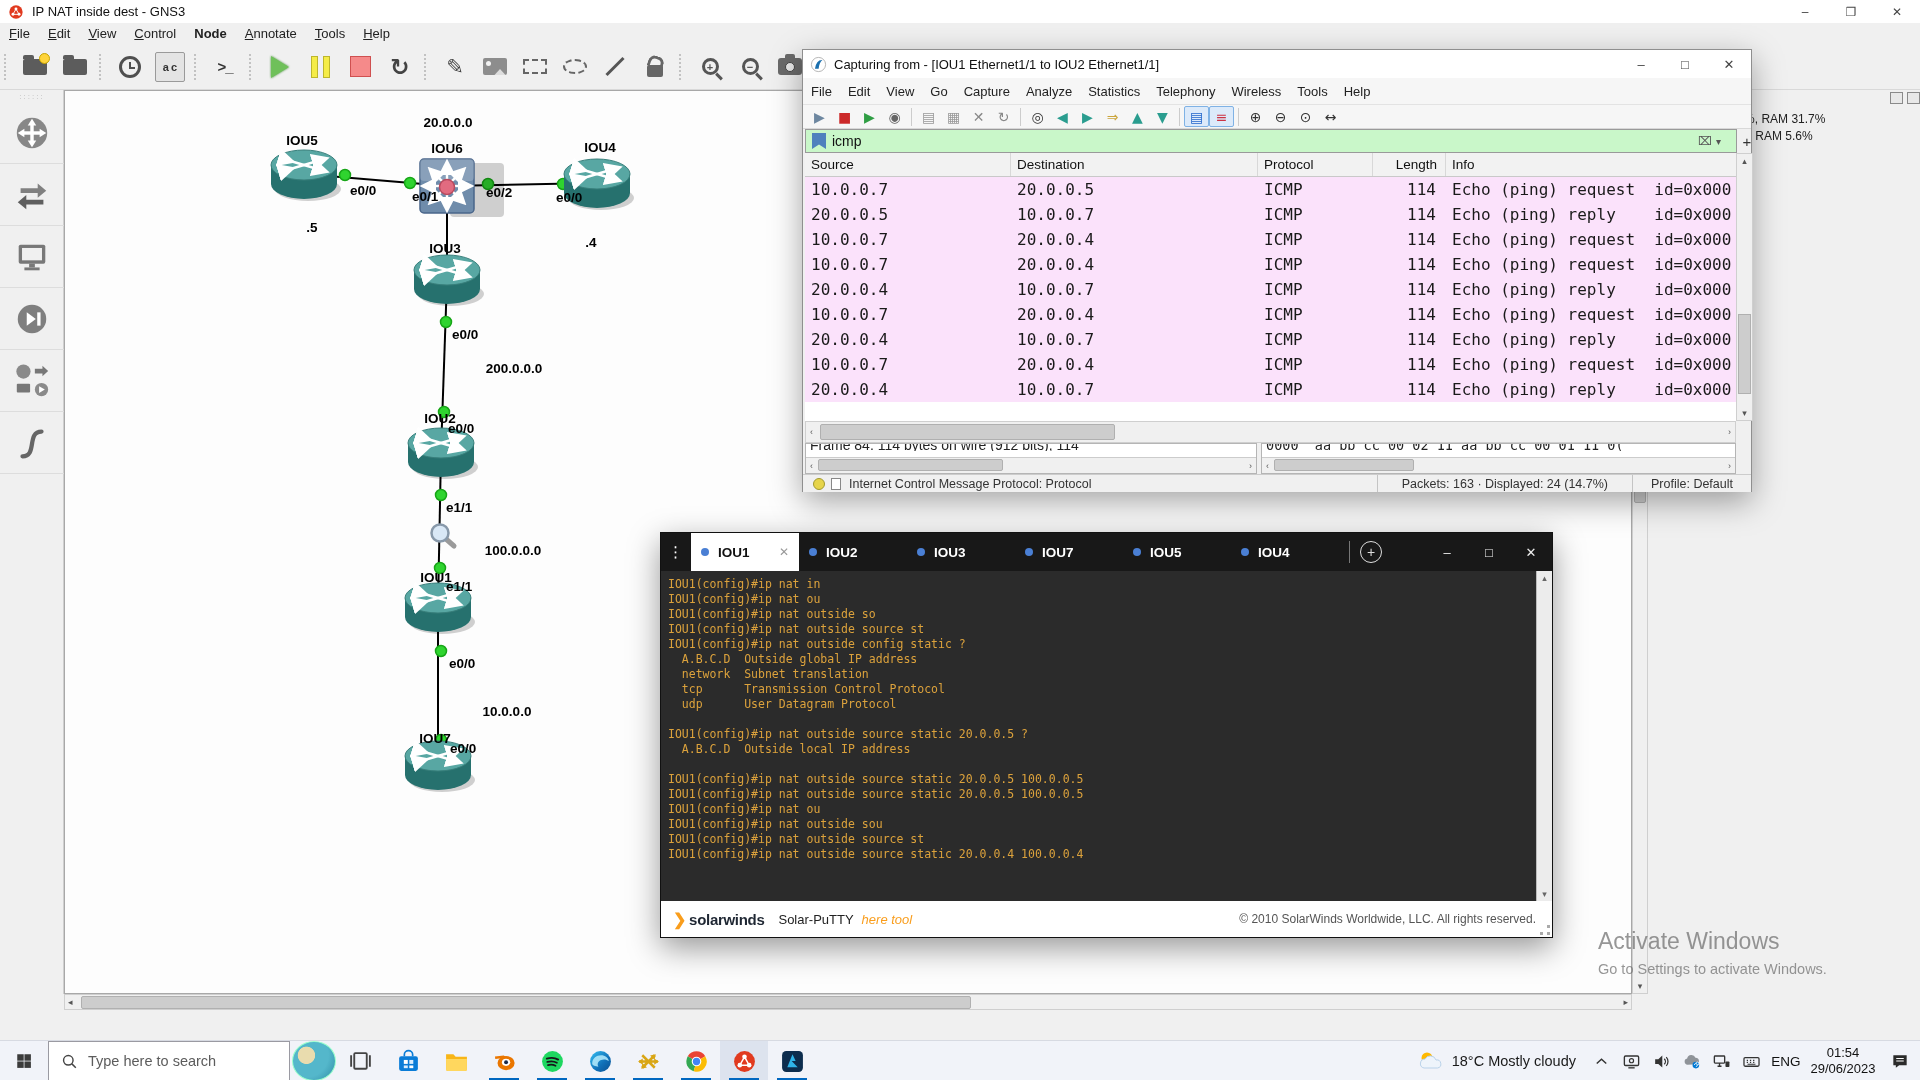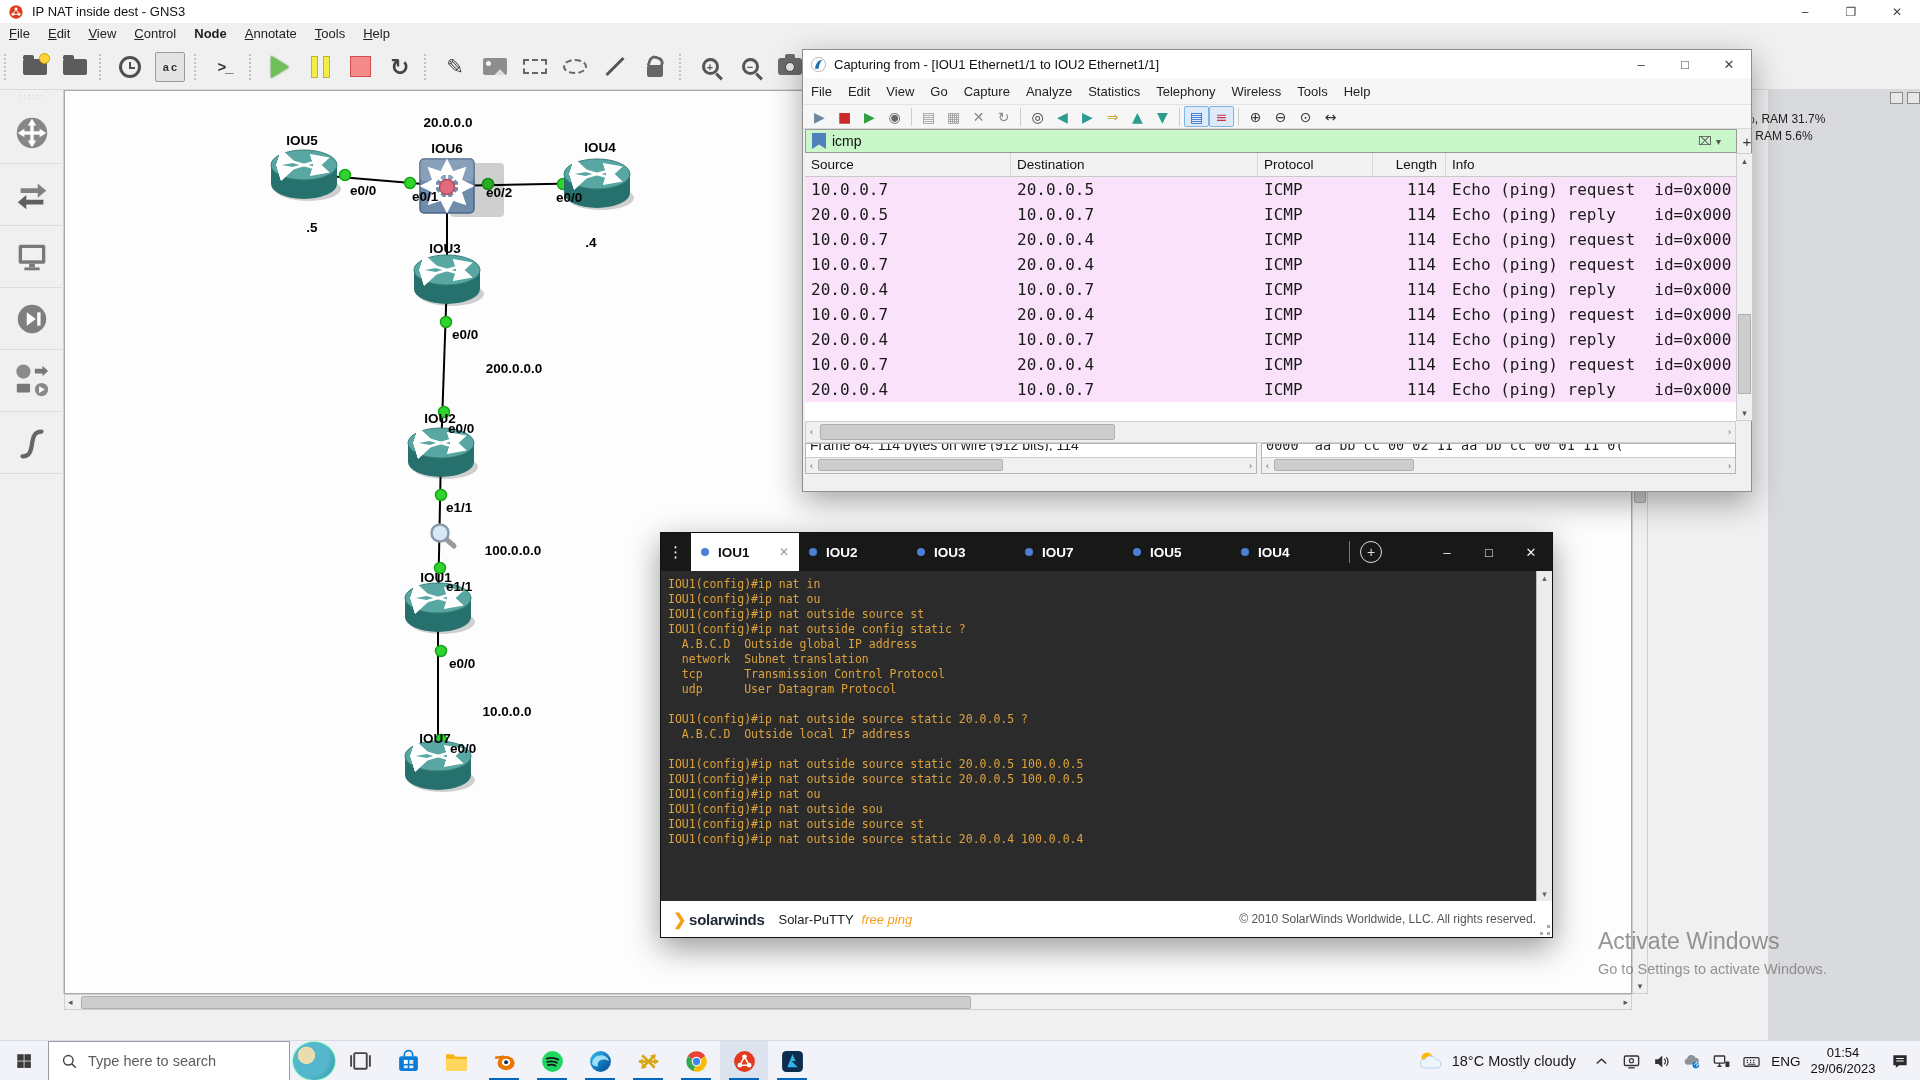--- a/index.html
+++ b/index.html
@@ -1,20 +1,20 @@
 <!DOCTYPE html>
 <html><head>
 <meta charset="utf-8">
 <style>
 *{margin:0;padding:0;box-sizing:border-box}
 html,body{width:1920px;height:1080px;overflow:hidden;font-family:"Liberation Sans",sans-serif;background:#e8eaed}
 .a{position:absolute}
 .screen{position:relative;width:1920px;height:1080px;overflow:hidden;background:#d8dade}
 
-#gwin{left:0;top:0;width:1768px;height:1040px;background:#f0f0f0}
+#gwin{left:0;top:0;width:1920px;height:1040px;background:#f0f0f0}
 #gtitle{left:0;top:0;width:1920px;height:23px;background:#fff;display:flex;align-items:center;font-size:13px;color:#111}
 #gtitle .ticon{width:16px;height:16px;margin:0 8px 0 8px}
 #gtitle .wb{width:46px;height:23px;display:flex;align-items:center;justify-content:center;color:#444;font-size:12px}
 #gmenu{left:0;top:23px;width:1920px;height:21px;display:flex;align-items:center;font-size:13px;color:#222;background:#f0f0f0}
 #gmenu span{padding:2px 9px}
 #gmenu span.bold{font-weight:bold}
 #gtb{left:0;top:44px;width:1920px;height:46px;display:flex;align-items:center;background:#f0f0f0;border-bottom:1px solid #d9d9d9}
 .thandle{width:7px;height:26px;border-left:2px dotted #c2c2c2;margin:0 4px}
 .tico{width:36px;height:36px;display:flex;align-items:center;justify-content:center;margin:0 2px;position:relative;color:#444}
 
@@ -514,20 +514,28 @@
         </div>
     </div>
     <div class="a pane" id="wsbytes">
       <div class="clip">0000  aa bb cc 00 02 11 aa bb cc 00 01 11 0(</div>
       <div class="psb">
           <span>‹</span>
           <div class="pth" style="left:12px;width:140px"></div>
           <span>›</span>
         </div>
     </div>
+    <div class="a" id="wsstatus">
+      <span class="yc"></span>
+      <span class="doc"></span>
+      <span>Internet Control Message Protocol: Protocol</span>
+      <span class="flex1"></span>
+      <span class="mid">Packets: 163 · Displayed: 24 (14.7%)</span>
+      <span class="right">Profile: Default</span>
+    </div>
   </section>
 
   <section class="a" id="pt">
     <div class="a" id="pttabs">
       <span class="dots">⋮</span>
       <span id="ptabs-holder" style="display:flex;height:38px">
           <span class="ptab active">
             <span class="dot"></span>
             <span>IOU1</span>
             <span class="x">✕</span>
@@ -556,20 +564,21 @@
       <span class="vsep"></span>
       <span class="addt">+</span>
       <span class="sp"></span>
       <span class="wb">–</span>
       <span class="wb">□</span>
       <span class="wb" able="true">✕</span>
     </div>
     <div class="a" id="ptterm">
         <div class="tl">IOU1(config)#ip nat in</div>
         <div class="tl">IOU1(config)#ip nat ou</div>
+        <div class="tl">IOU1(config)#ip nat outside so</div>
         <div class="tl">IOU1(config)#ip nat outside source st</div>
         <div class="tl">IOU1(config)#ip nat outside config static ?</div>
         <div class="tl">  A.B.C.D  Outside global IP address</div>
         <div class="tl">  network  Subnet translation</div>
         <div class="tl">  tcp      Transmission Control Protocol</div>
         <div class="tl">  udp      User Datagram Protocol</div>
         <div class="tl"></div>
         <div class="tl">IOU1(config)#ip nat outside source static 20.0.0.5 ?</div>
         <div class="tl">  A.B.C.D  Outside local IP address</div>
         <div class="tl"></div>
@@ -583,21 +592,21 @@
     <div class="a" id="ptscroll">
         <span>▴</span>
         <span>▾</span>
       </div>
     <div class="a" id="ptfoot">
       <span class="swlogo">
           <span class="swmark">❯</span>
           <span>solarwinds</span>
         </span>
       <span class="prod">Solar-PuTTY</span>
-      <span class="free">free ping</span>
+      <span class="free">here tool</span>
       <span class="cr">© 2010 SolarWinds Worldwide, LLC. All rights reserved.</span>
       <span id="ptgrip"></span>
     </div>
   </section>
 
   <div class="a" id="wm">
     <div class="l1">Activate Windows</div>
     <div class="l2">Go to Settings to activate Windows.</div>
   </div>
 

